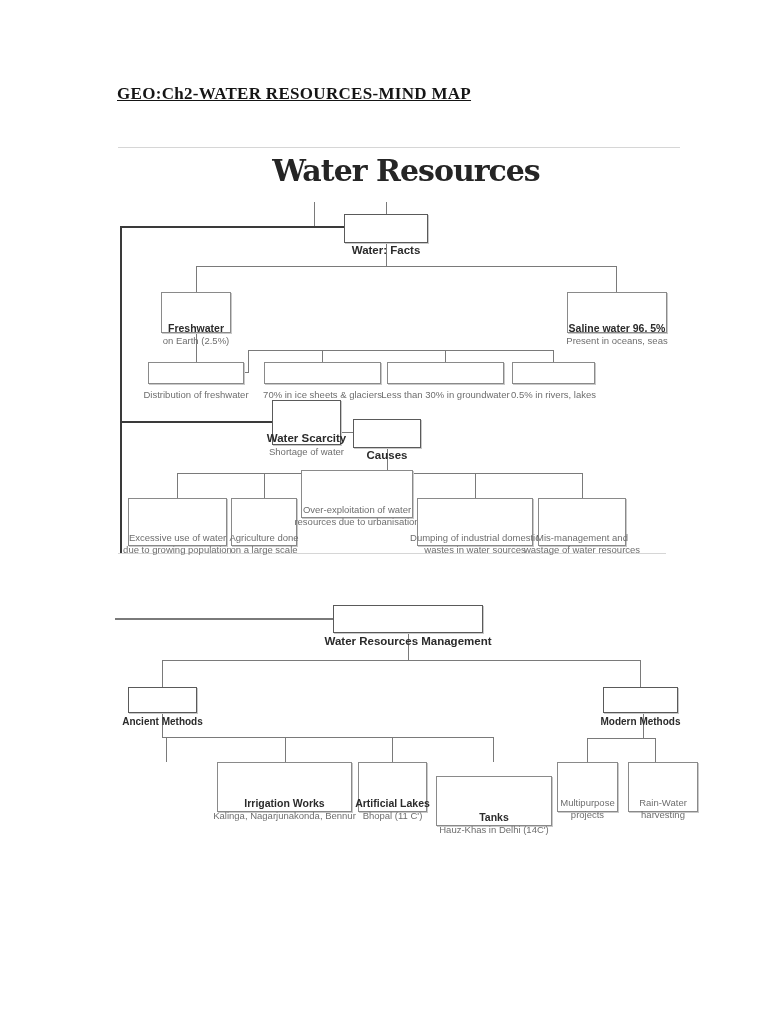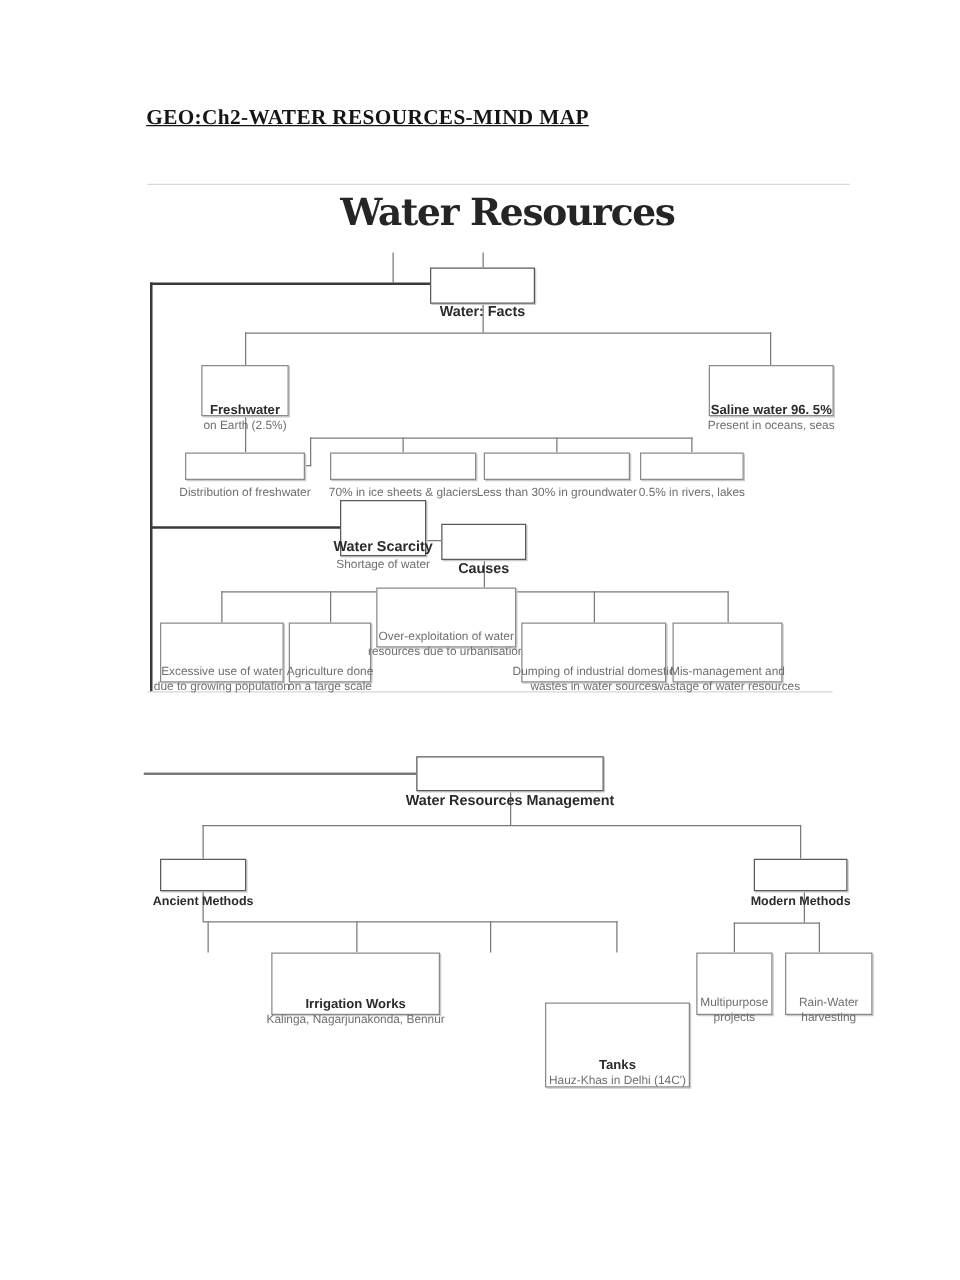--- a/index.html
+++ b/index.html
@@ -134,21 +134,25 @@
   <div class="node big dark" style="left:128px;top:687px;width:69px;height:26px">
     <div class="t1" style="font-size:10px">Ancient Methods</div>
   </div>
   <div class="node big dark" style="left:603px;top:687px;width:75px;height:26px">
     <div class="t1" style="font-size:10px">Modern Methods</div>
   </div>
   <div class="node" style="left:217px;top:762px;width:135px;height:50px">
     <div class="t1">Irrigation Works</div>
     <div class="t2">Kalinga, Nagarjunakonda, Bennur</div>
   </div>
-  <div class="node" style="left:436px;top:802px;width:116px;height:68px">
+  <div class="node" style="left:358px;top:762px;width:69px;height:50px">
+    <div class="t1">Artificial Lakes</div>
+    <div class="t2">Bhopal (11 C')</div>
+  </div>
+  <div class="node" style="left:436px;top:776px;width:116px;height:50px">
     <div class="t1">Tanks</div>
     <div class="t2">Hauz-Khas in Delhi (14C')</div>
   </div>
   <div class="node plain" style="left:557px;top:762px;width:61px;height:50px">
     <div class="t1">Multipurpose</div>
     <div class="t2">projects</div>
   </div>
   <div class="node plain" style="left:628px;top:762px;width:70px;height:50px">
     <div class="t1">Rain-Water</div>
     <div class="t2">harvesting</div>

